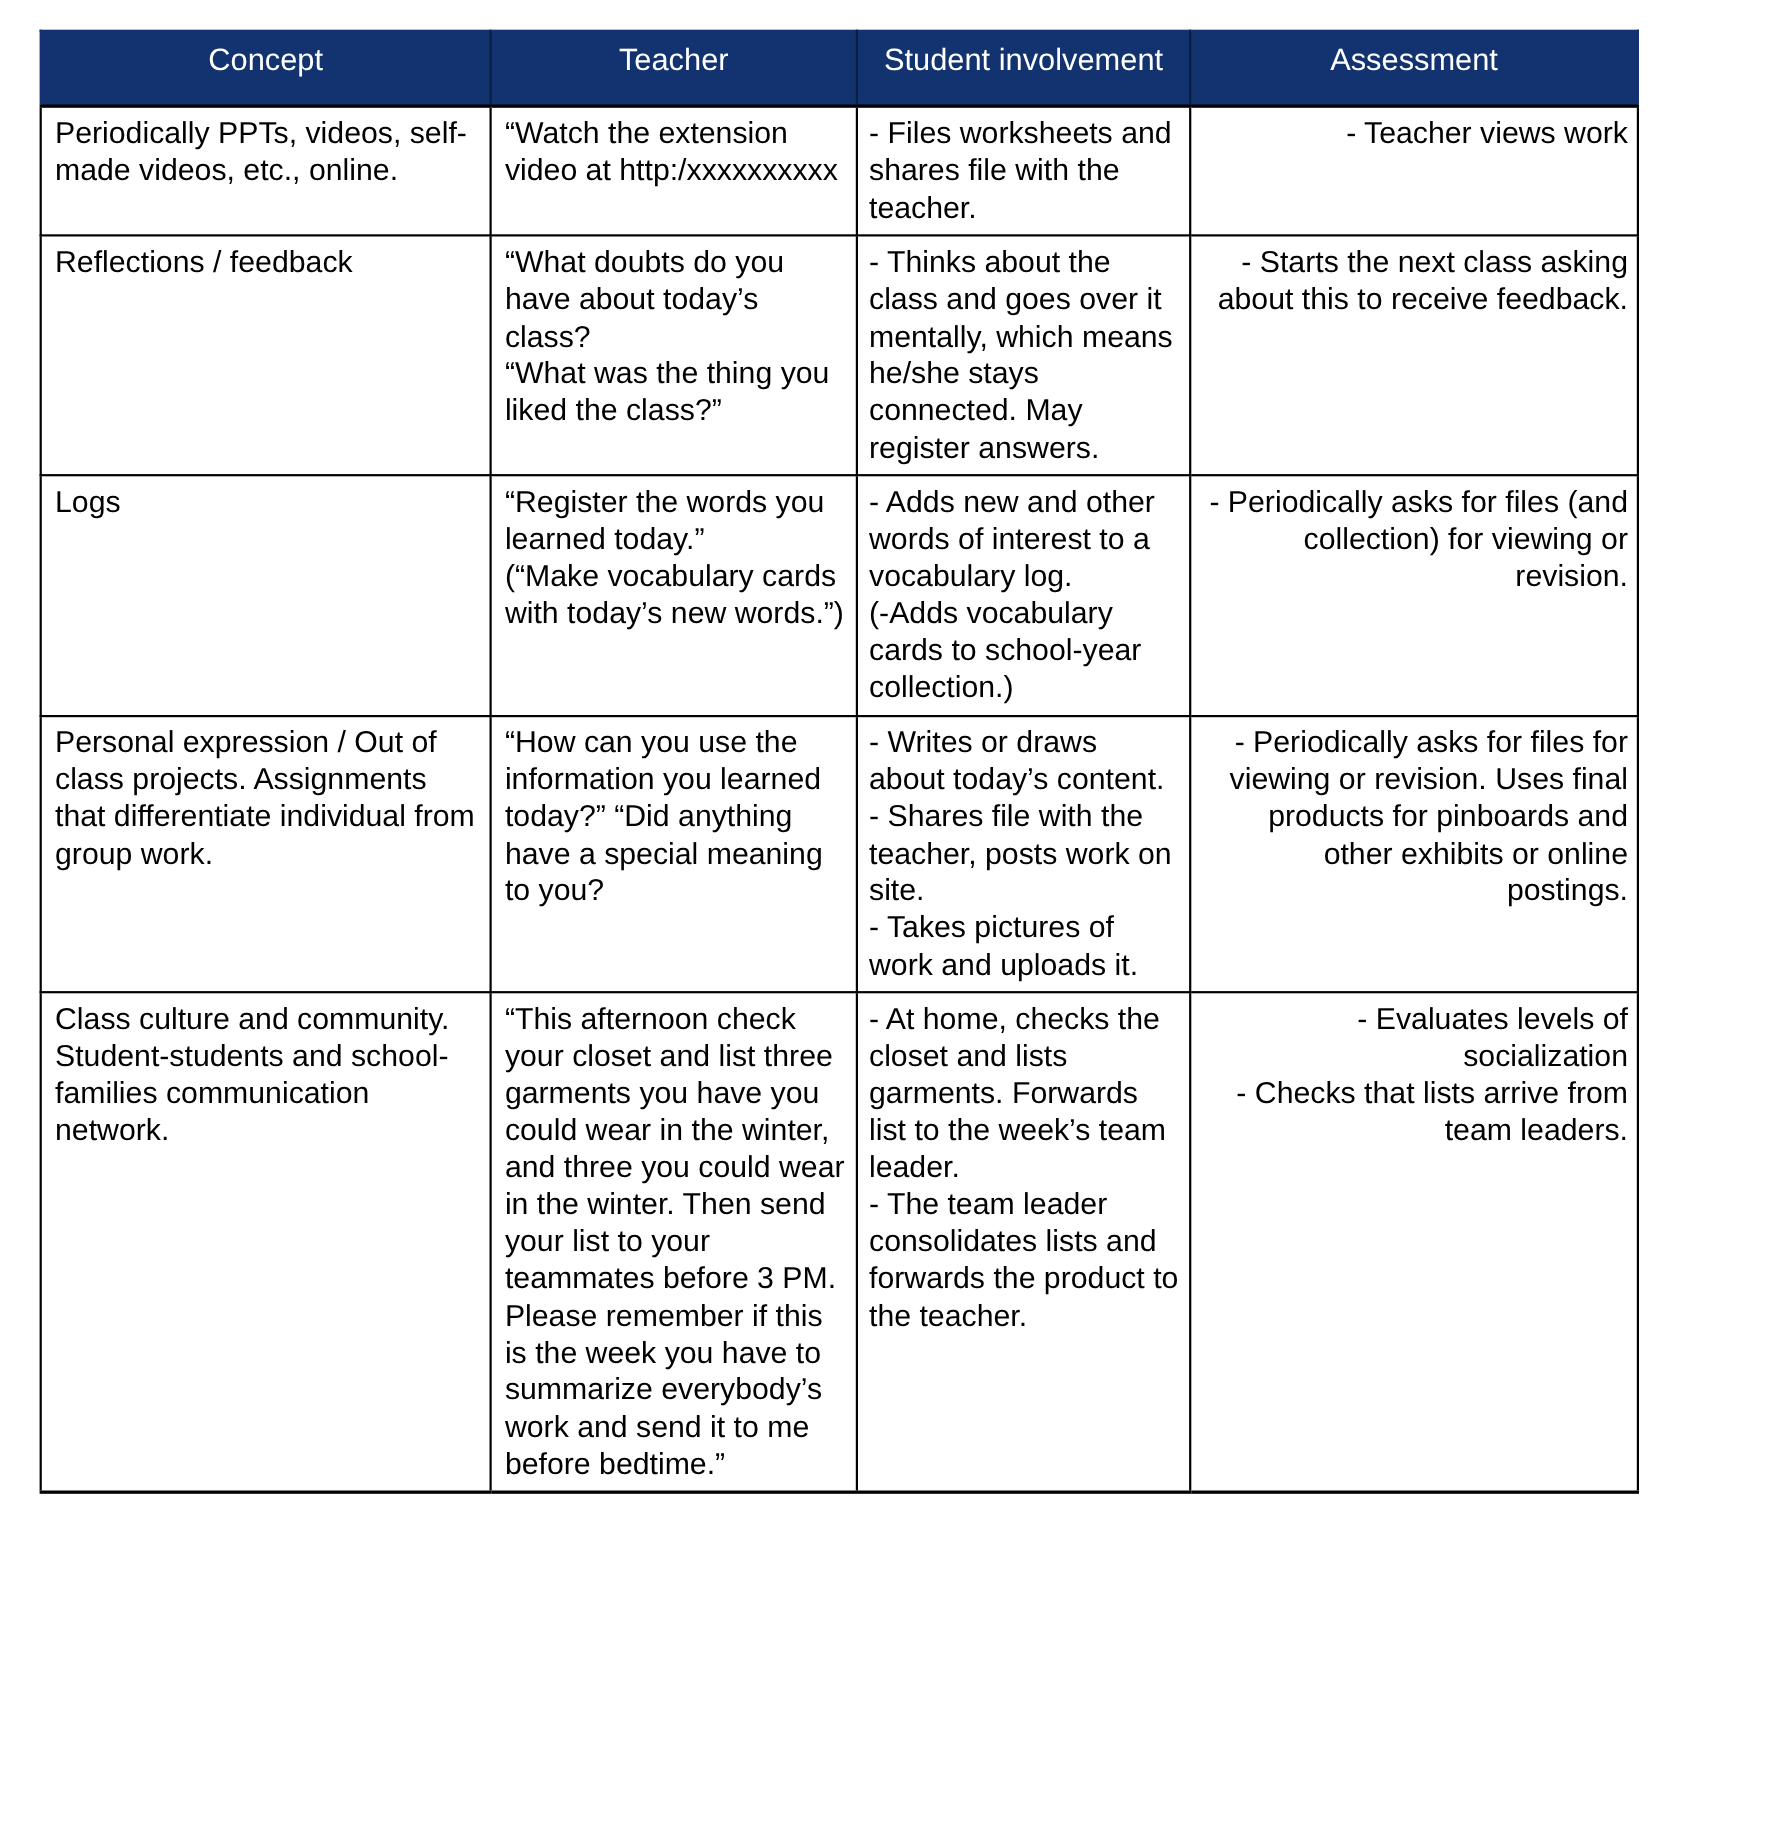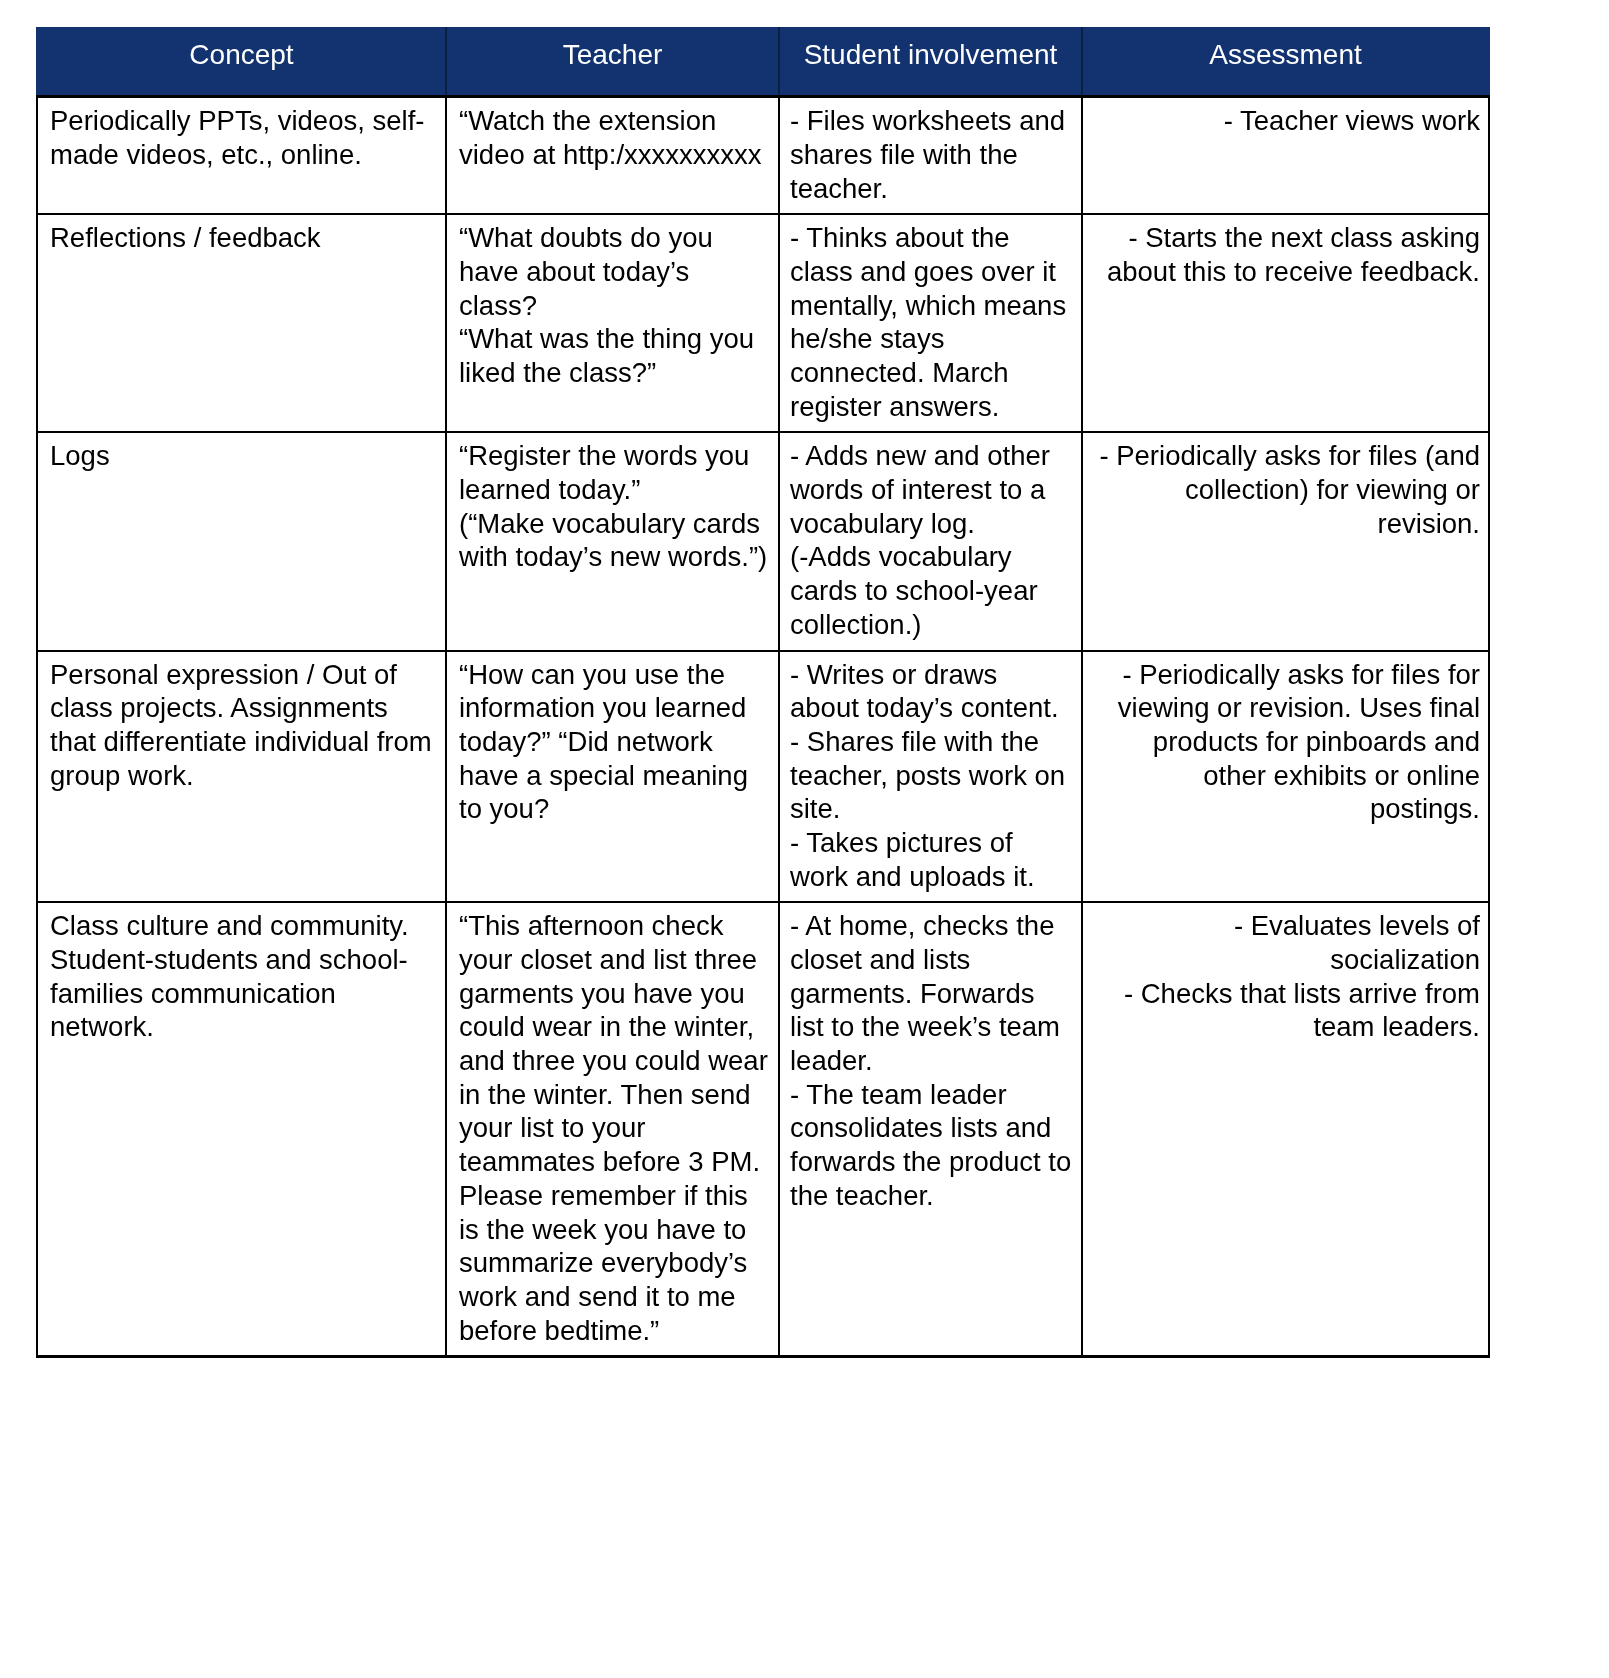--- a/index.html
+++ b/index.html
@@ -95,34 +95,34 @@
         <tr>
           <td class="cell-concept">Periodically PPTs, videos, self-made videos, etc., online.</td>
           <td class="cell-teacher">“Watch the extension video at http:/xxxxxxxxxx</td>
           <td class="cell-student">- Files worksheets and shares file with the teacher.</td>
           <td class="cell-assess">- Teacher views work</td>
         </tr>
         <tr>
           <td class="cell-concept">Reflections / feedback</td>
           <td class="cell-teacher">“What doubts do you have about today’s class?
 “What was the thing you liked the class?”</td>
-          <td class="cell-student">- Thinks about the class and goes over it mentally, which means he/she stays connected. March register answers.</td>
+          <td class="cell-student">- Thinks about the class and goes over it mentally, which means he/she stays connected. May register answers.</td>
           <td class="cell-assess">- Starts the next class asking about this to receive feedback.</td>
         </tr>
         <tr>
           <td class="cell-concept">Logs</td>
           <td class="cell-teacher">“Register the words you learned today.”
 (“Make vocabulary cards with today’s new words.”)</td>
           <td class="cell-student">- Adds new and other words of interest to a vocabulary log.
 (-Adds vocabulary cards to school-year collection.)</td>
           <td class="cell-assess">- Periodically asks for files (and collection) for viewing or revision.</td>
         </tr>
         <tr>
           <td class="cell-concept">Personal expression / Out of class projects. Assignments that differentiate individual from group work.</td>
-          <td class="cell-teacher">“How can you use the information you learned today?” “Did network have a special meaning to you?</td>
+          <td class="cell-teacher">“How can you use the information you learned today?” “Did anything have a special meaning to you?</td>
           <td class="cell-student">- Writes or draws about today’s content.
 - Shares file with the teacher, posts work on site.
 - Takes pictures of work and uploads it.</td>
           <td class="cell-assess">- Periodically asks for files for viewing or revision. Uses final products for pinboards and other exhibits or online postings.</td>
         </tr>
         <tr>
           <td class="cell-concept">Class culture and community. Student-students and school-families communication network.</td>
           <td class="cell-teacher">“This afternoon check your closet and list three garments you have you could wear in the winter, and three you could wear in the winter. Then send your list to your teammates before 3 PM. Please remember if this is the week you have to summarize everybody’s work and send it to me before bedtime.”</td>
           <td class="cell-student">- At home, checks the closet and lists garments. Forwards list to the week’s team leader.
 - The team leader consolidates lists and forwards the product to the teacher.</td>

